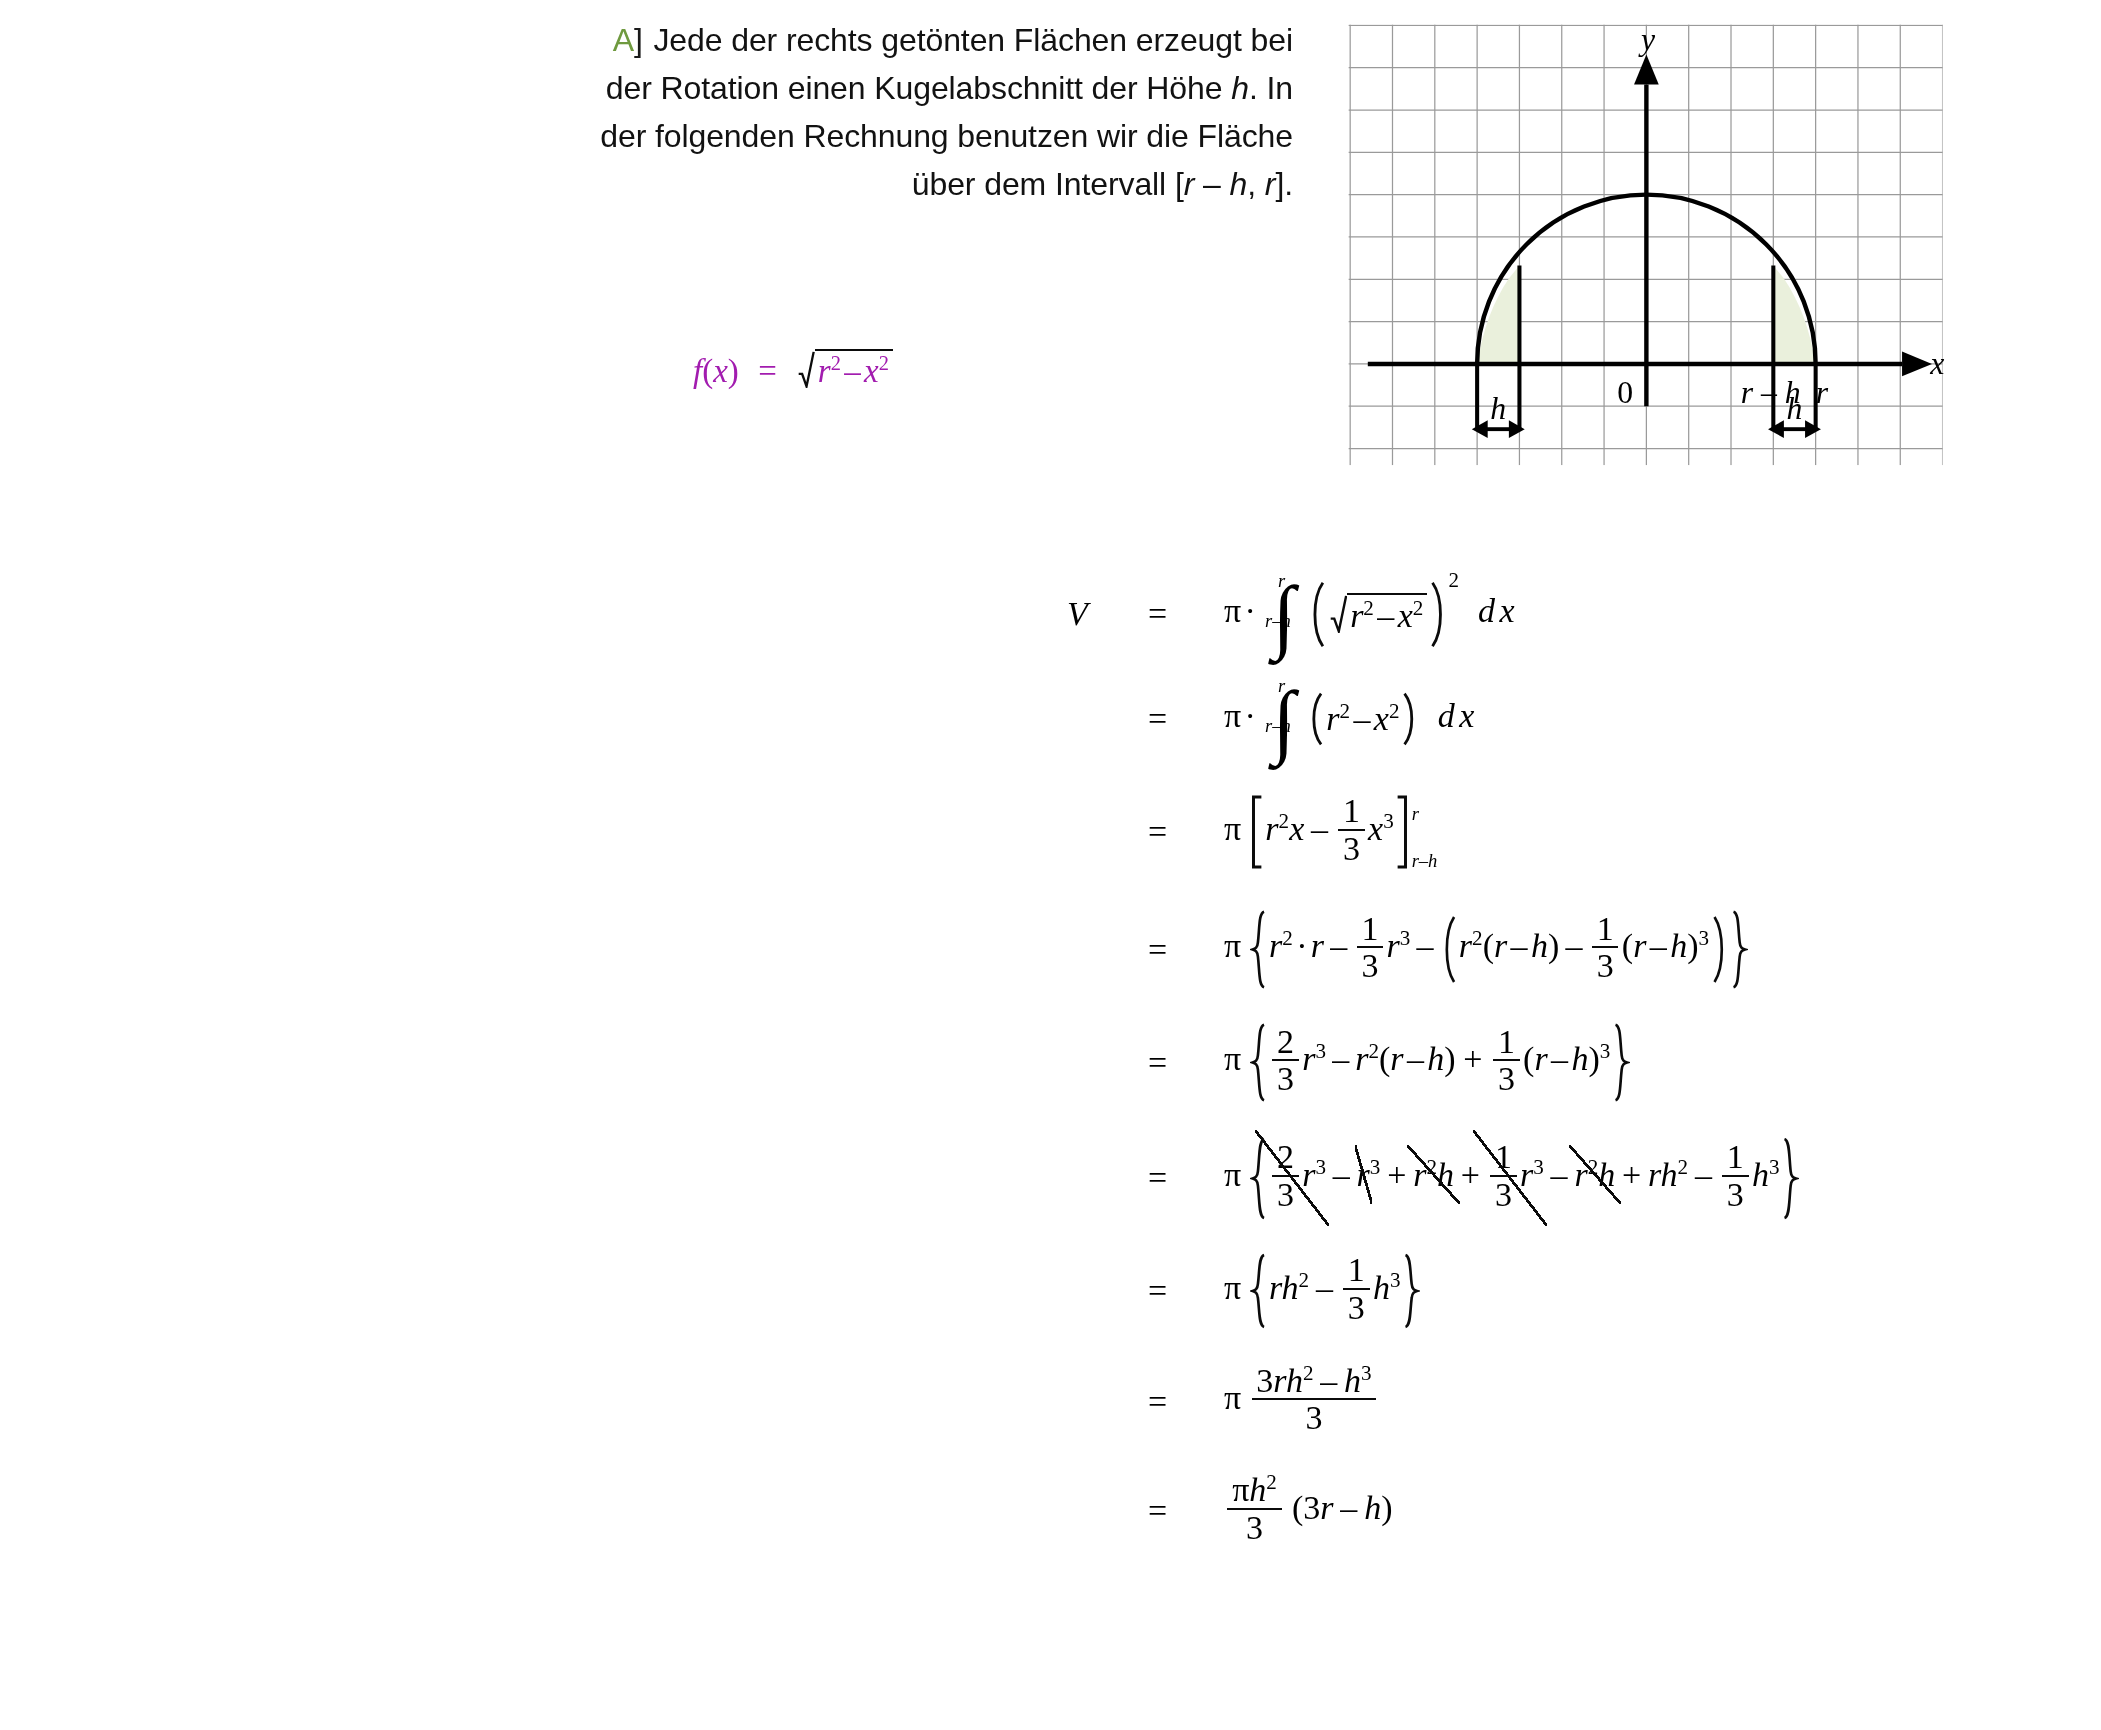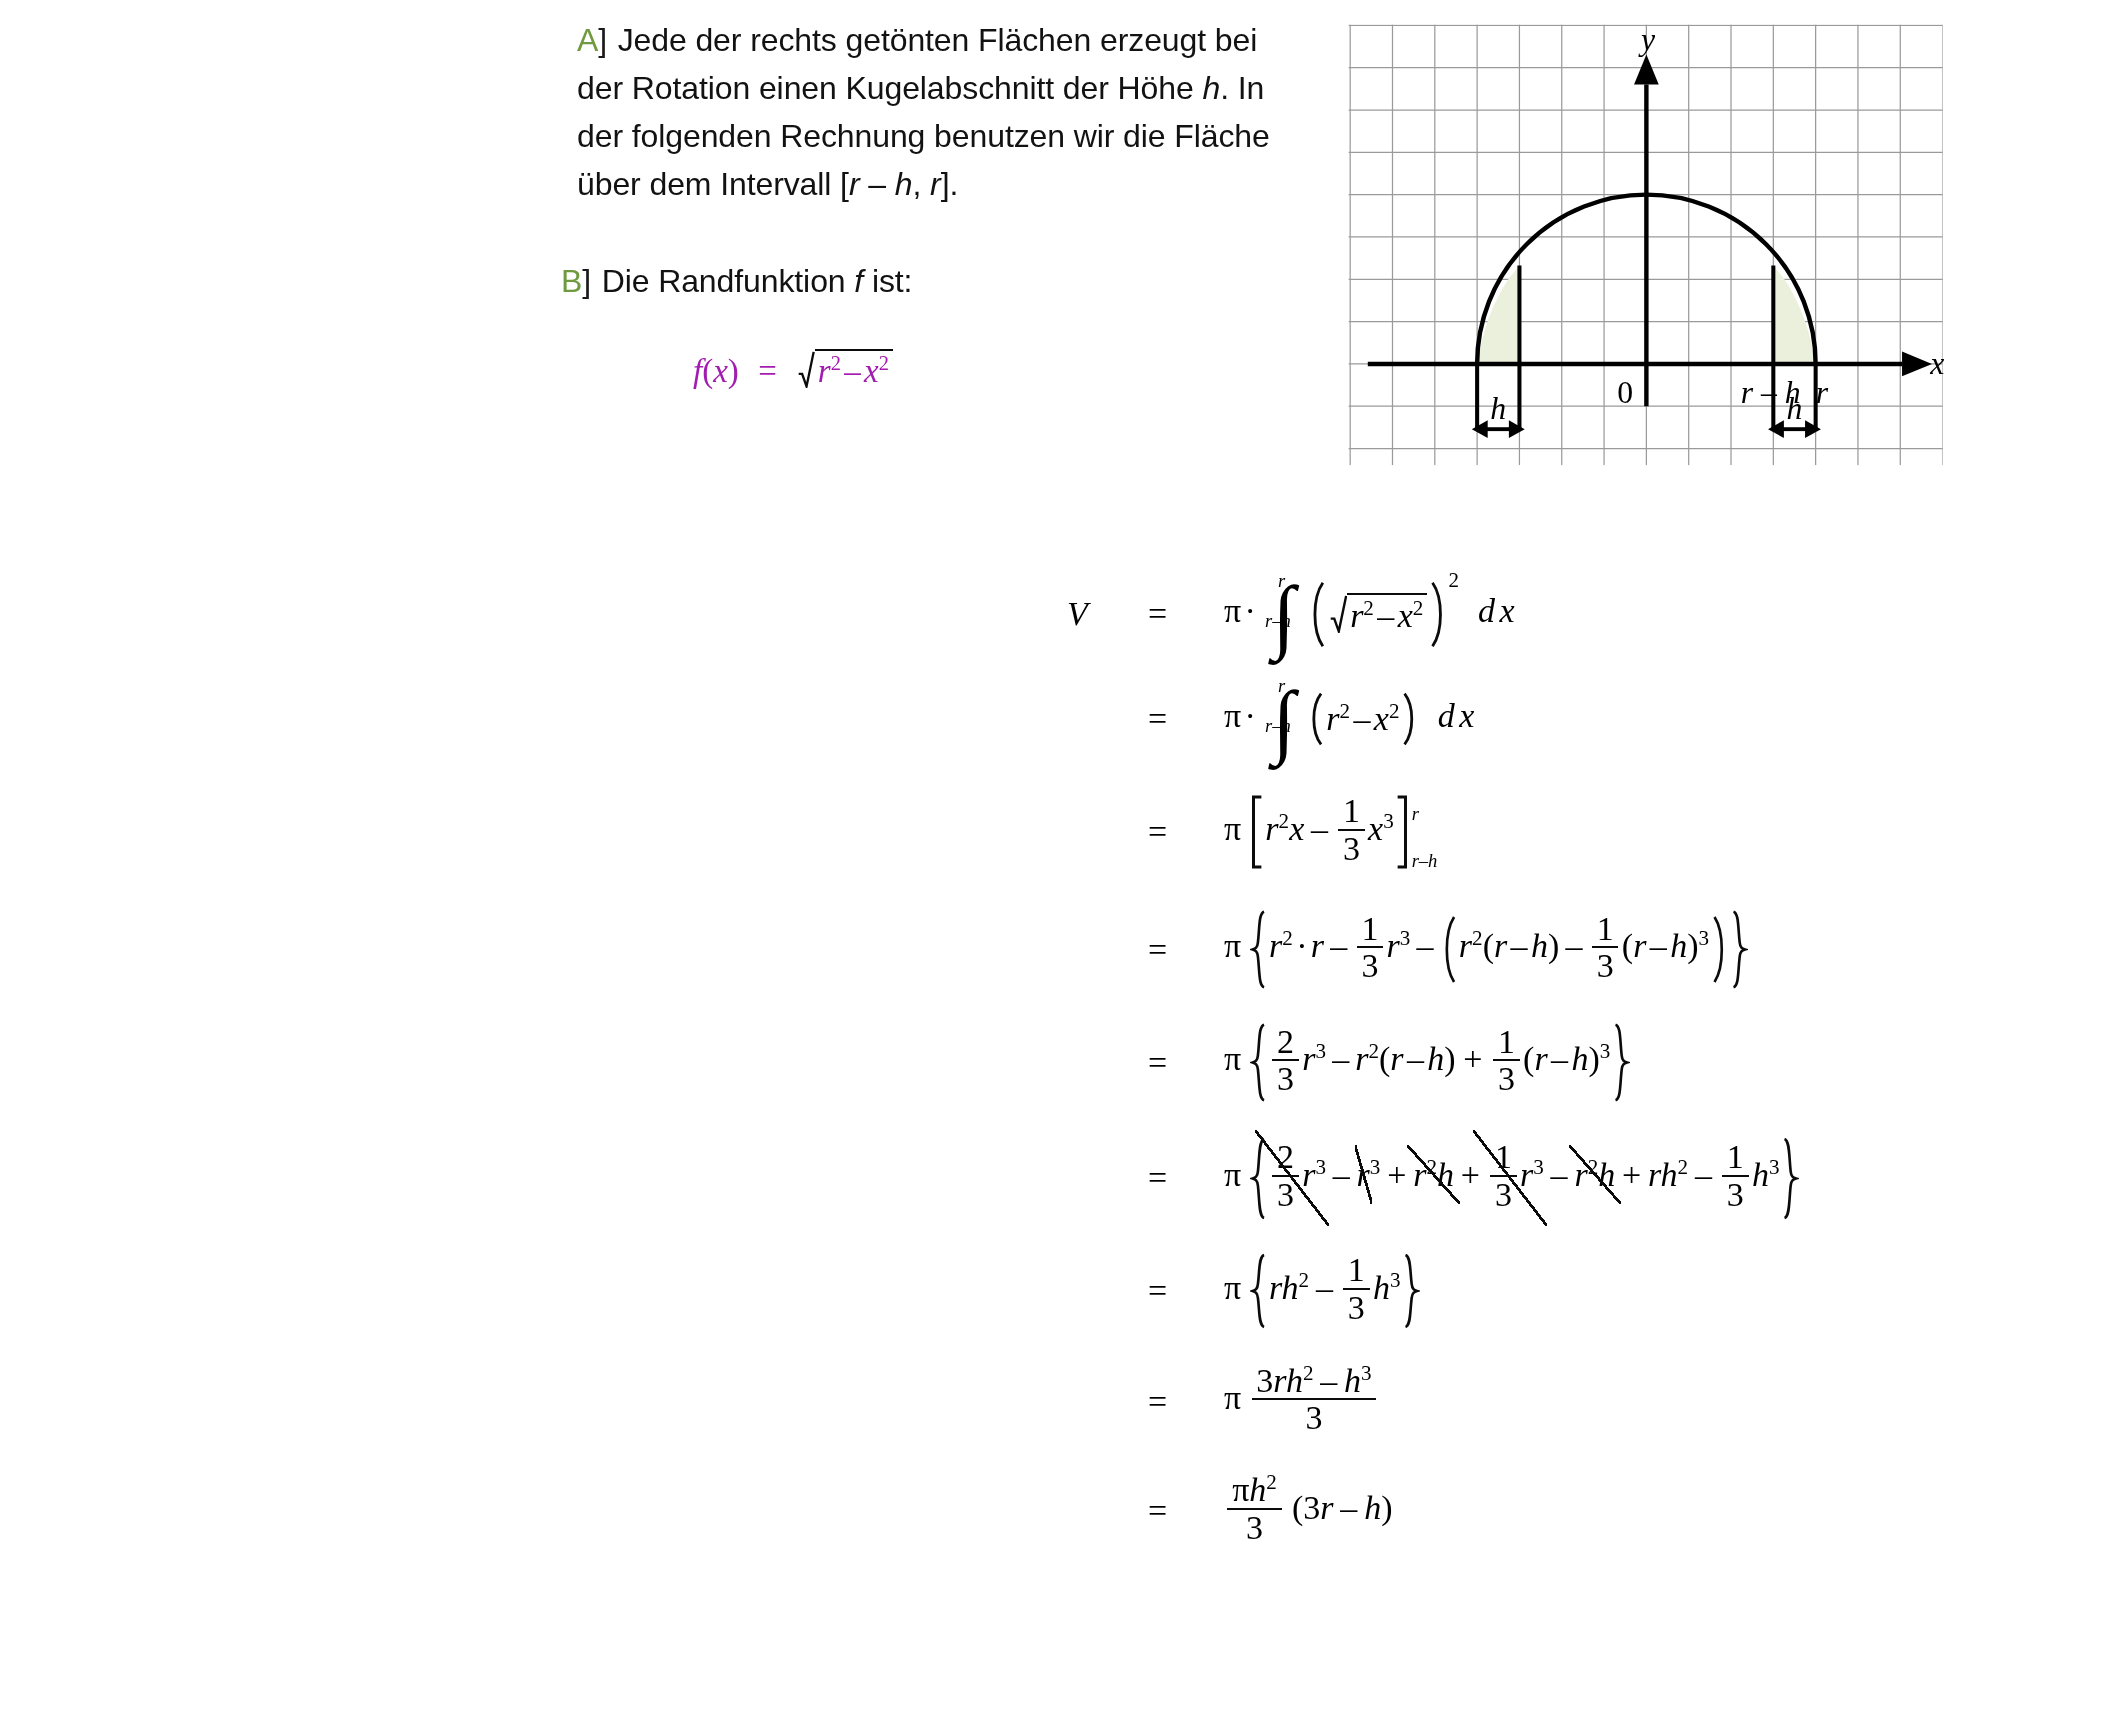--- a/index.html
+++ b/index.html
@@ -22,21 +22,21 @@
     left: 561px;
     top: 16px;
     width: 732px;
   }
   .para {
     font-size: 32px;
     line-height: 1.50;
     letter-spacing: -0.1px;
     color: #121212;
   }
-  .para.p-a { margin: 0 0 0 16px; }
+  .para.p-a { margin: 0 0 0 16px; text-align: right; }
   .para.p-b { margin: 49px 0 0 0; }
   .para.p-c { margin: 55px 0 0 0; }
 
   .marker {
     color: #6f9a3f;
     font-weight: 400;
   }
   .marker-bracket { color: #1a1a1a; }
   .marker-gap { display: inline-block; width: 10.6px; }
 
@@ -270,23 +270,20 @@
 </style>
 </head>
 <body>
 
 <div class="text-col">
 
   <p class="para p-a">
     <span class="marker">A</span><span class="marker-bracket">]</span><span class="marker-gap"></span><span>Jede der rechts getönten Flächen erzeugt bei der Rotation einen Kugelabschnitt der Höhe </span><span class="it">h</span><span>. In der folgenden Rechnung benutzen wir die Fläche über dem Intervall [</span><span class="it">r</span><span> – </span><span class="it">h</span><span>, </span><span class="it">r</span><span>].</span>
   </p>
 
-  <p class="para p-b">
-    <span class="marker">B</span><span class="marker-bracket">]</span><span class="marker-gap"></span><span>Die Randfunktion </span><span class="it">f</span><span> ist:</span>
-  </p>
 
   <div class="fx-line math">
     <span class="mi">f</span><span class="mn">(</span><span class="mi">x</span><span class="mn">)</span>
     <span class="mo" style="padding:0 .34em">=</span>
     <span class="radical">
       <span class="rsign">
         <svg viewBox="0 0 12 30" preserveAspectRatio="none" aria-hidden="true">
           <polyline points="0.5,19 3,19 6.2,28.5 11.4,2.2" fill="none" stroke="#0b0b0b" stroke-width="1.7" stroke-linejoin="miter"></polyline>
         </svg>
       </span>

